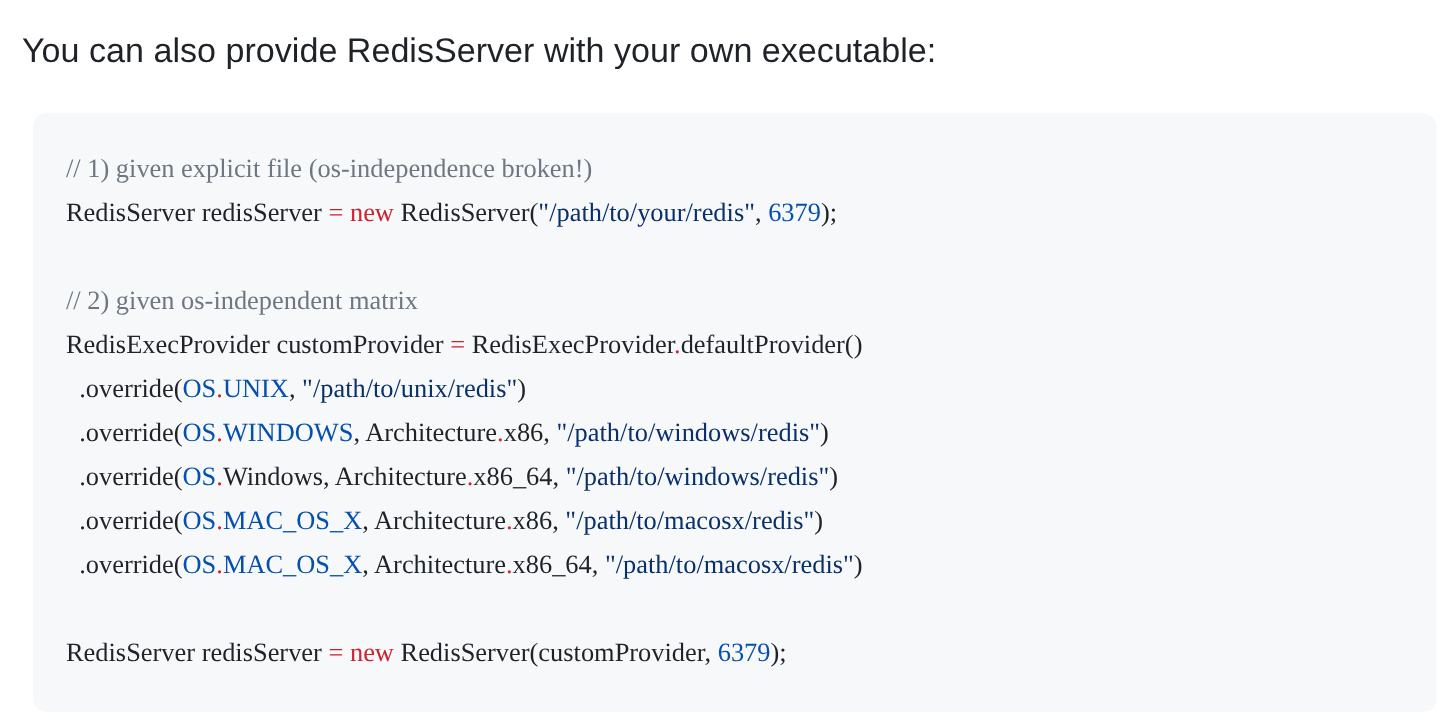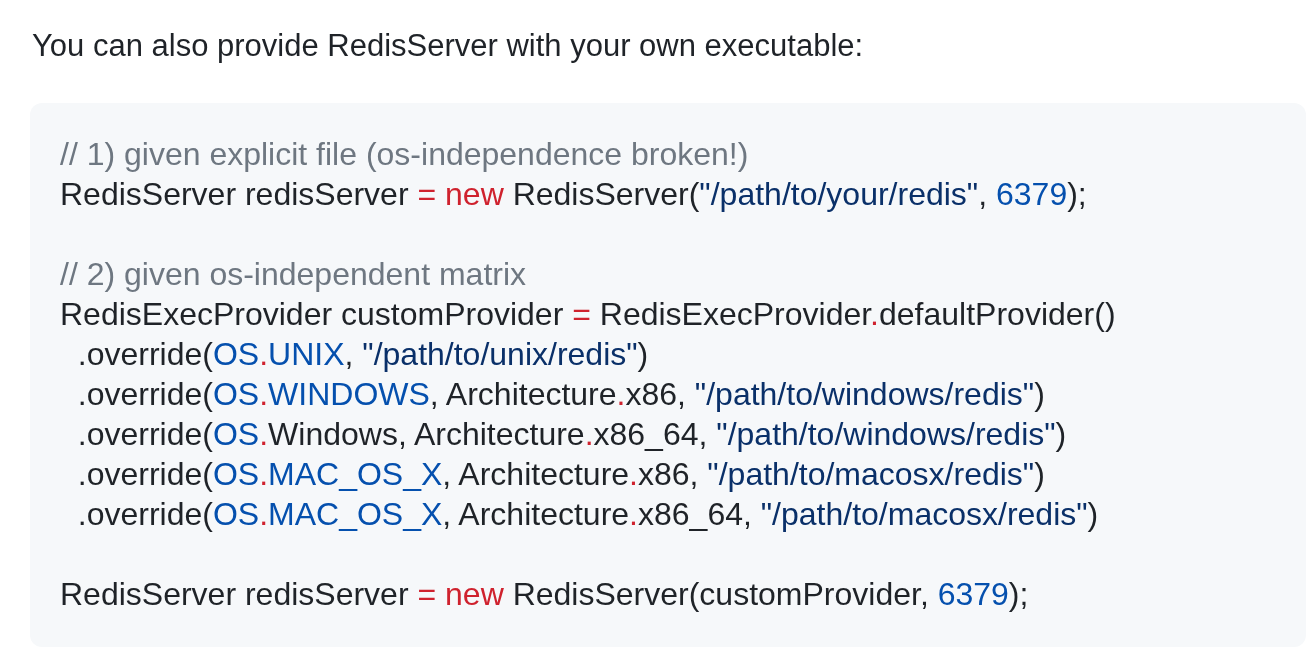--- a/index.html
+++ b/index.html
@@ -13,37 +13,37 @@
   }
   html,body{margin:0;padding:0;}
   body{
     width:1312px;
     height:658px;
     background:var(--c-bg);
     font-family:"Liberation Sans", sans-serif;
     overflow:hidden;
   }
   .intro{
-    margin:29px 32px 0 32px;
+    margin:29px 32px 0 20px;
     font-size:31px;
     line-height:1.1;
     color:var(--c-pln);
     letter-spacing:0;
   }
   .code-block{
     margin:40px 6px 0 30px;
     background:var(--c-codebg);
     border-radius:12px;
     padding:31px 30px 33px 30px;
     box-sizing:border-box;
   }
   .code-pre{
     margin:0;
-    font-family:Liberation Sans, sans-serif;
-    font-size:32px;
+    font-family:Liberation Serif, serif;
+    font-size:24px;
     line-height:40px;
     color:var(--c-pln);
     white-space:pre;
   }
   .code-line{
     min-height:40px;
   }
   .tok-pln{color:var(--c-pln);}
   .tok-com{color:var(--c-com);}
   .tok-kw{color:var(--c-kw);}

